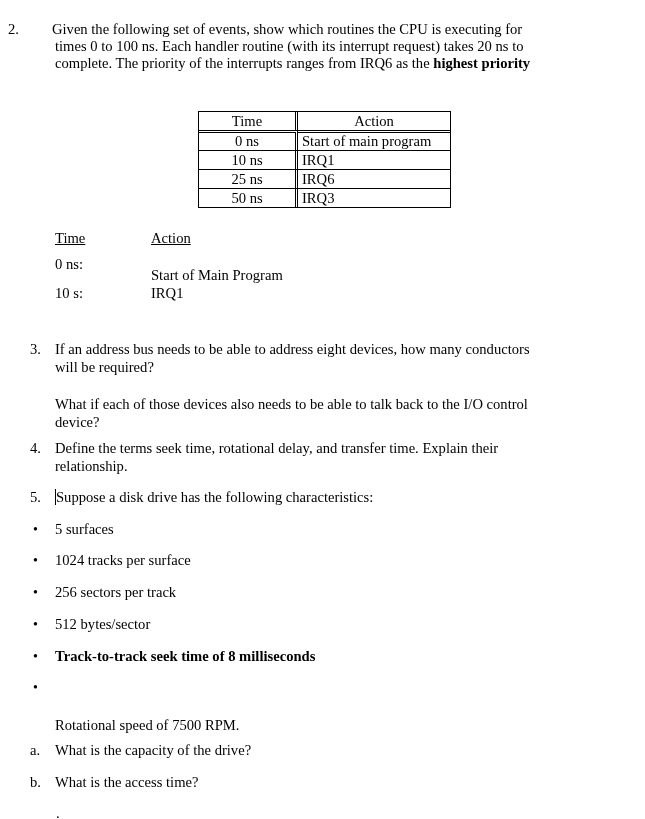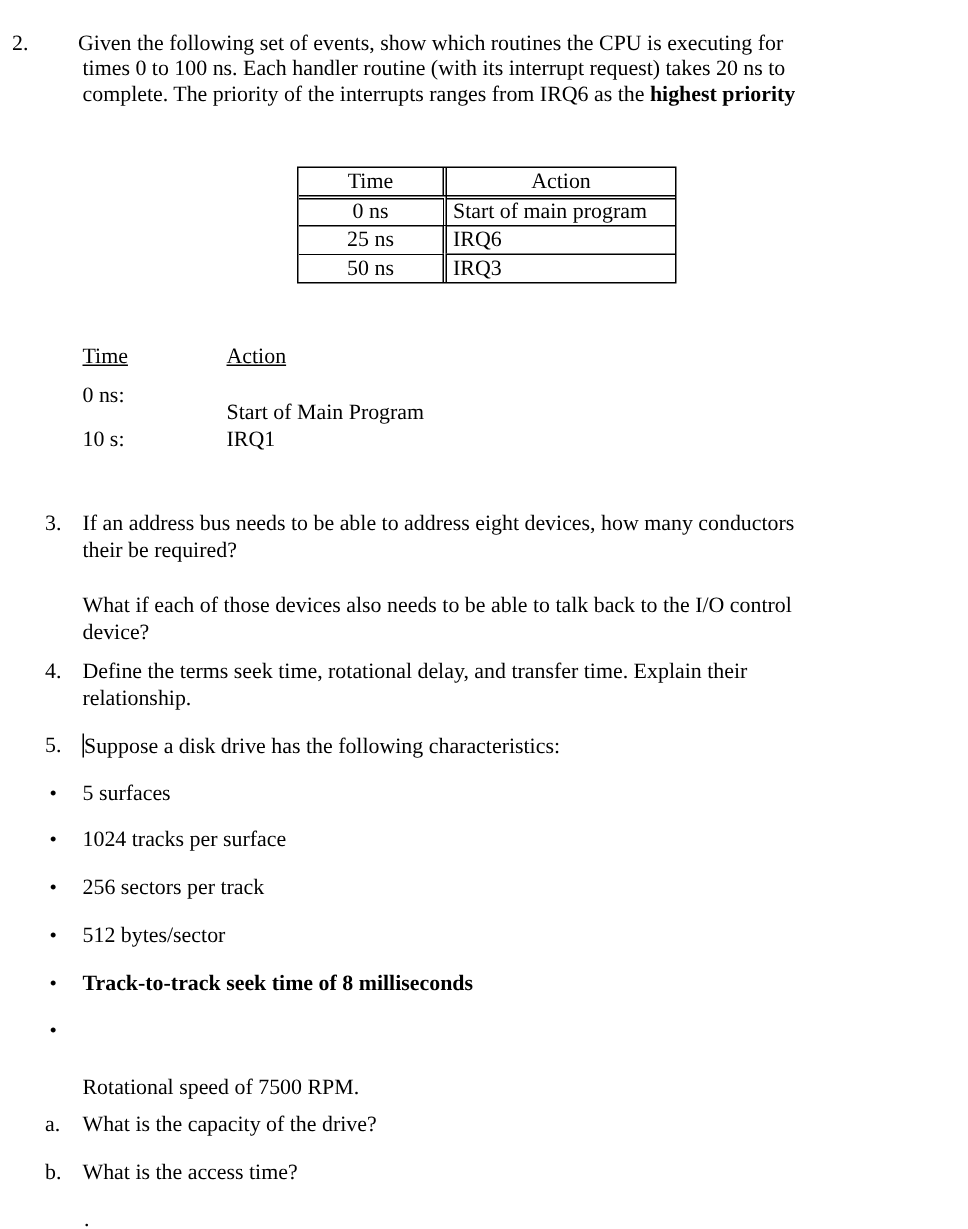--- a/index.html
+++ b/index.html
@@ -59,40 +59,44 @@
   <tbody>
       <tr>
     <th class="c-time">Time</th>
     <th class="c-action">Action</th>
   </tr>
   <tr class="after-head">
     <td class="c-time">0 ns</td>
     <td class="c-action">Start of main program</td>
   </tr>
   <tr>
+    <td class="c-time">10 ns</td>
+    <td class="c-action">IRQ1</td>
+  </tr>
+  <tr>
     <td class="c-time">25 ns</td>
     <td class="c-action">IRQ6</td>
   </tr>
   <tr>
     <td class="c-time">50 ns</td>
     <td class="c-action">IRQ3</td>
   </tr>
 </tbody>
   </table>
 
 <div class="abs ans-label" style="top:230px;"><u>Time</u></div>
 <div class="abs ans-action" style="top:230px;"><u>Action</u></div>
 <div class="abs ans-label" style="top:256px;text-align:center;">0 ns:</div>
 <div class="abs ans-action" style="top:267px;">Start of Main Program</div>
 <div class="abs ans-label" style="top:285px;text-align:center;">10  s:</div>
 <div class="abs ans-action" style="top:285px;">IRQ1</div>
 
 <div class="abs numlbl" style="top:341px;">3.</div>
 <div class="abs qtext" style="top:341px;">If an address bus needs to be able to address eight devices, how many conductors</div>
-<div class="abs qtext" style="top:359px;">their be required?</div>
+<div class="abs qtext" style="top:359px;">will be required?</div>
 <div class="abs qtext" style="top:396px;">What if each of those devices also needs to be able to talk back to the I/O control</div>
 <div class="abs qtext" style="top:414px;">device?</div>
 
 <div class="abs numlbl" style="top:440px;">4.</div>
 <div class="abs qtext" style="top:440px;">Define the terms seek time, rotational delay, and transfer time. Explain their</div>
 <div class="abs qtext" style="top:458px;">relationship.</div>
 
 <div class="abs numlbl" style="top:489px;">5.</div>
 <div class="abs qtext" style="top:489px;"><span class="cursor"></span><span>Suppose a disk drive has the following characteristics:</span></div>
 

